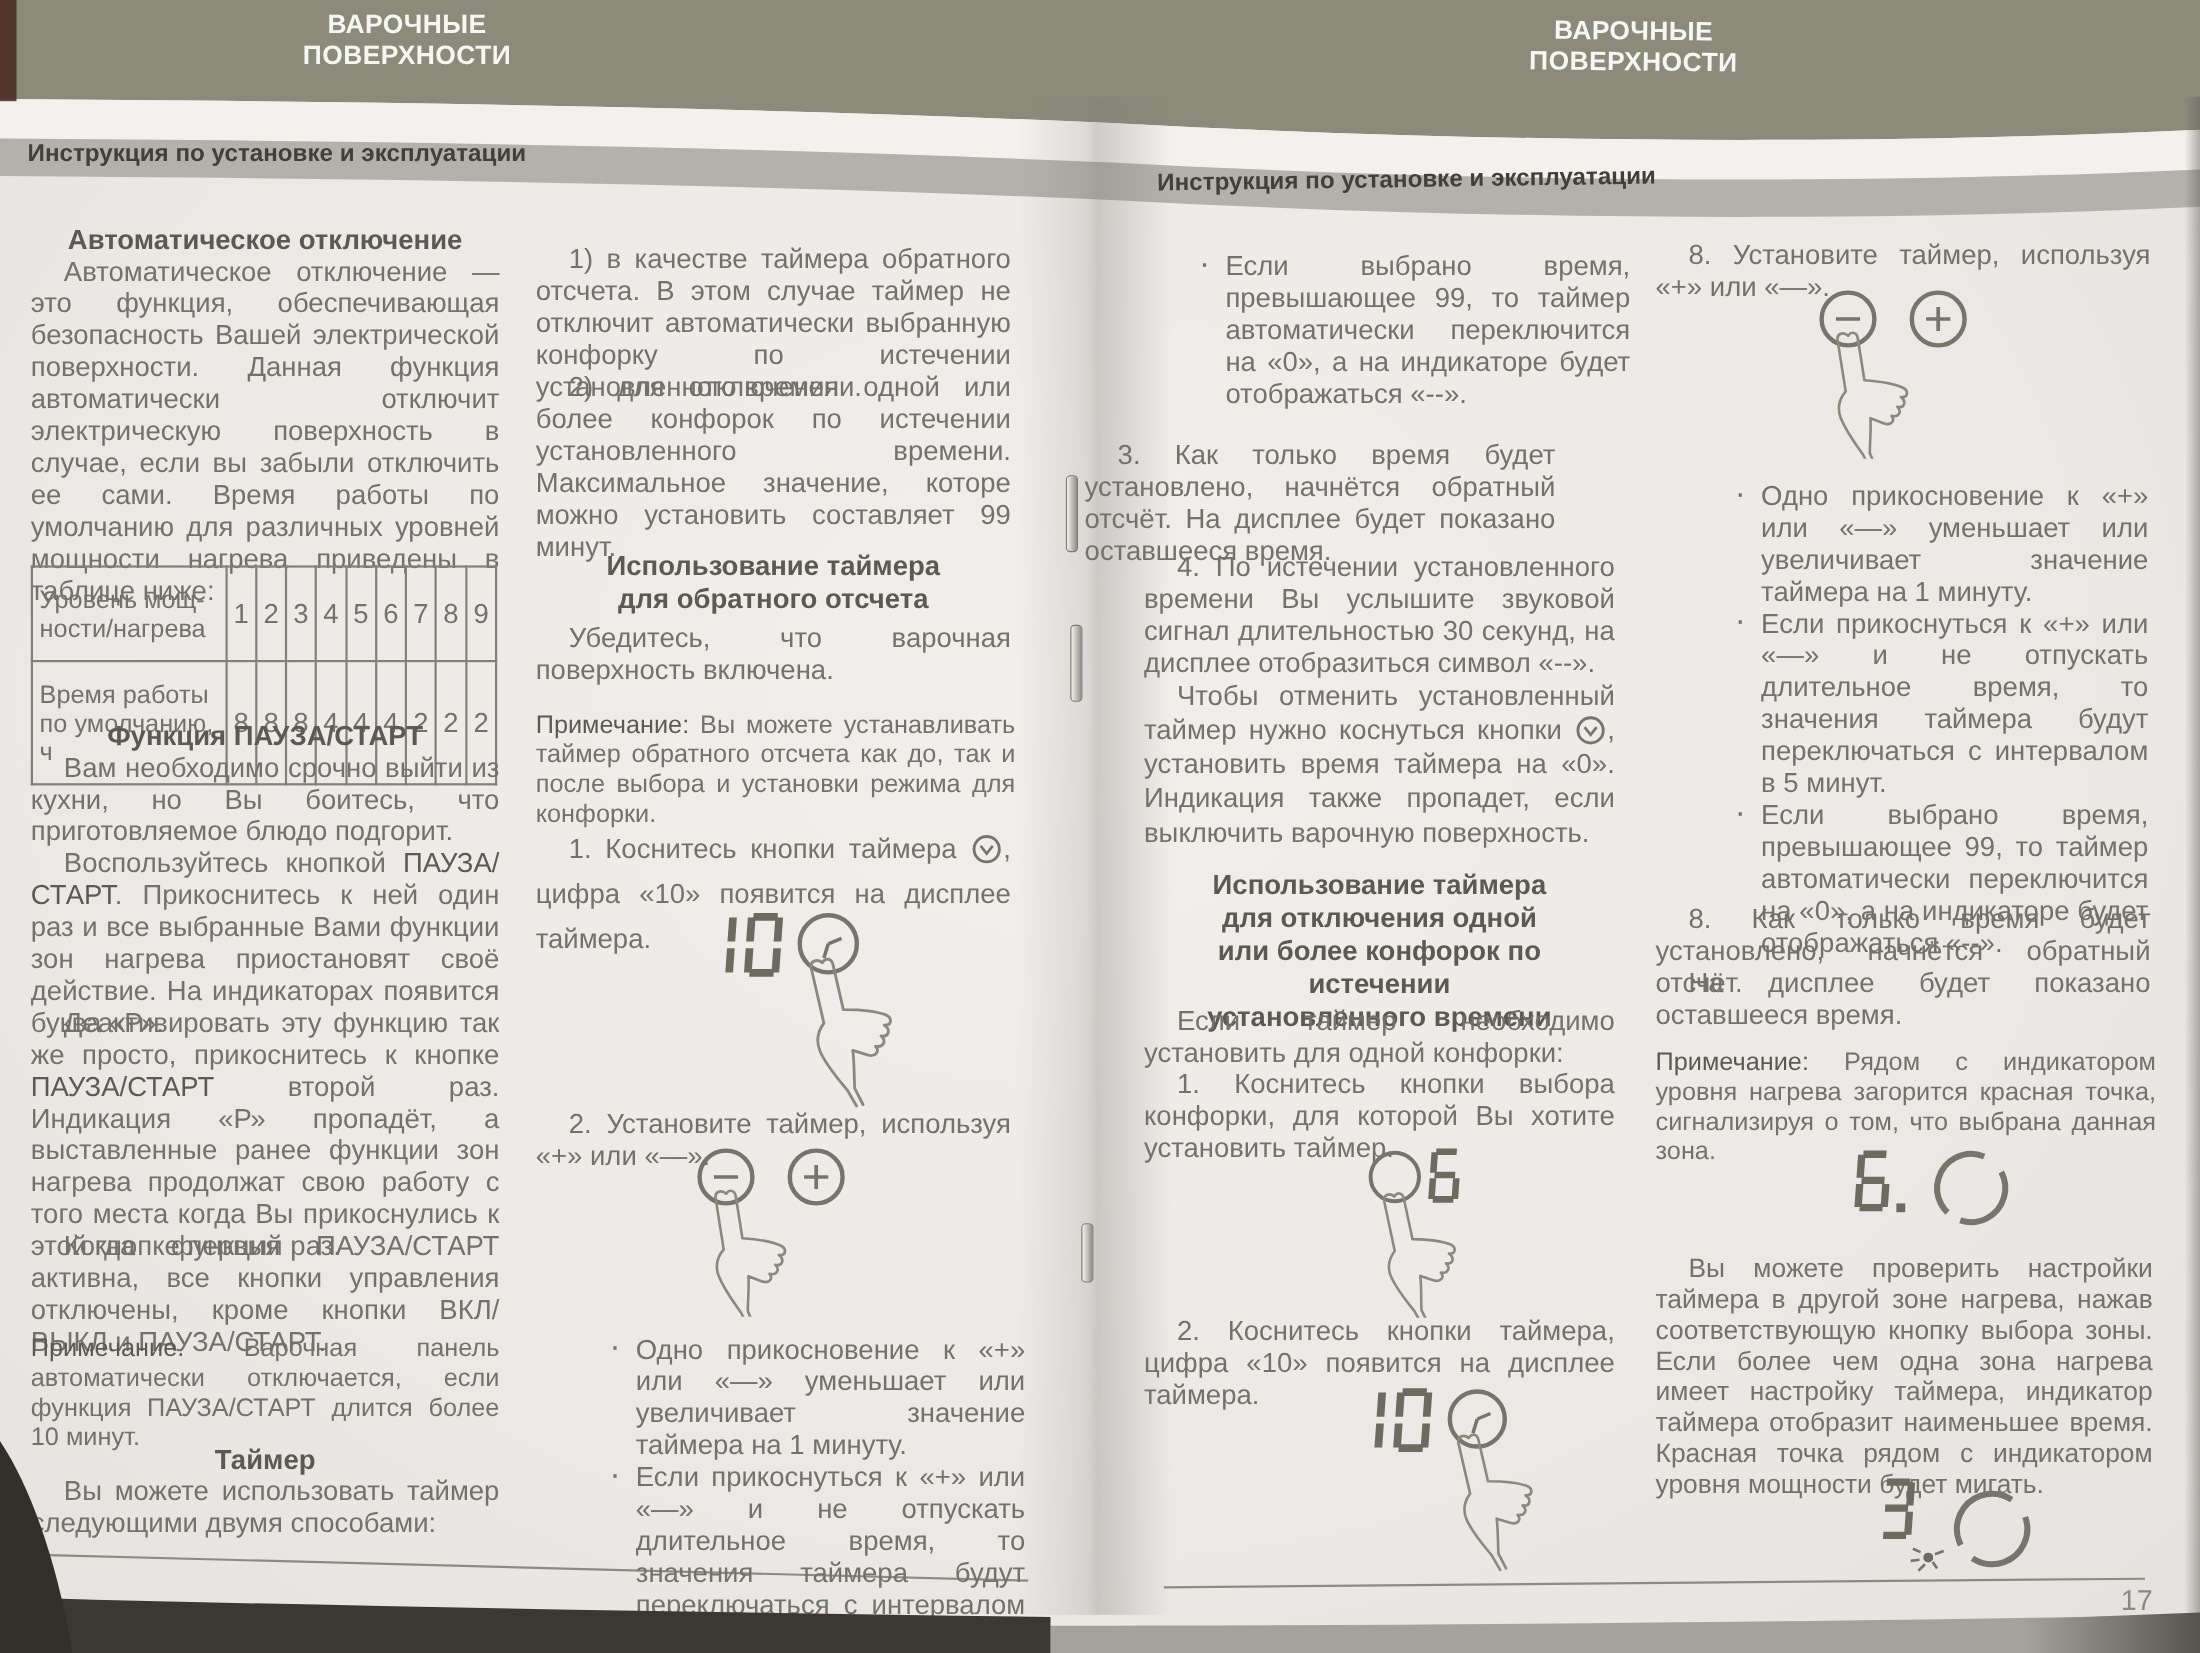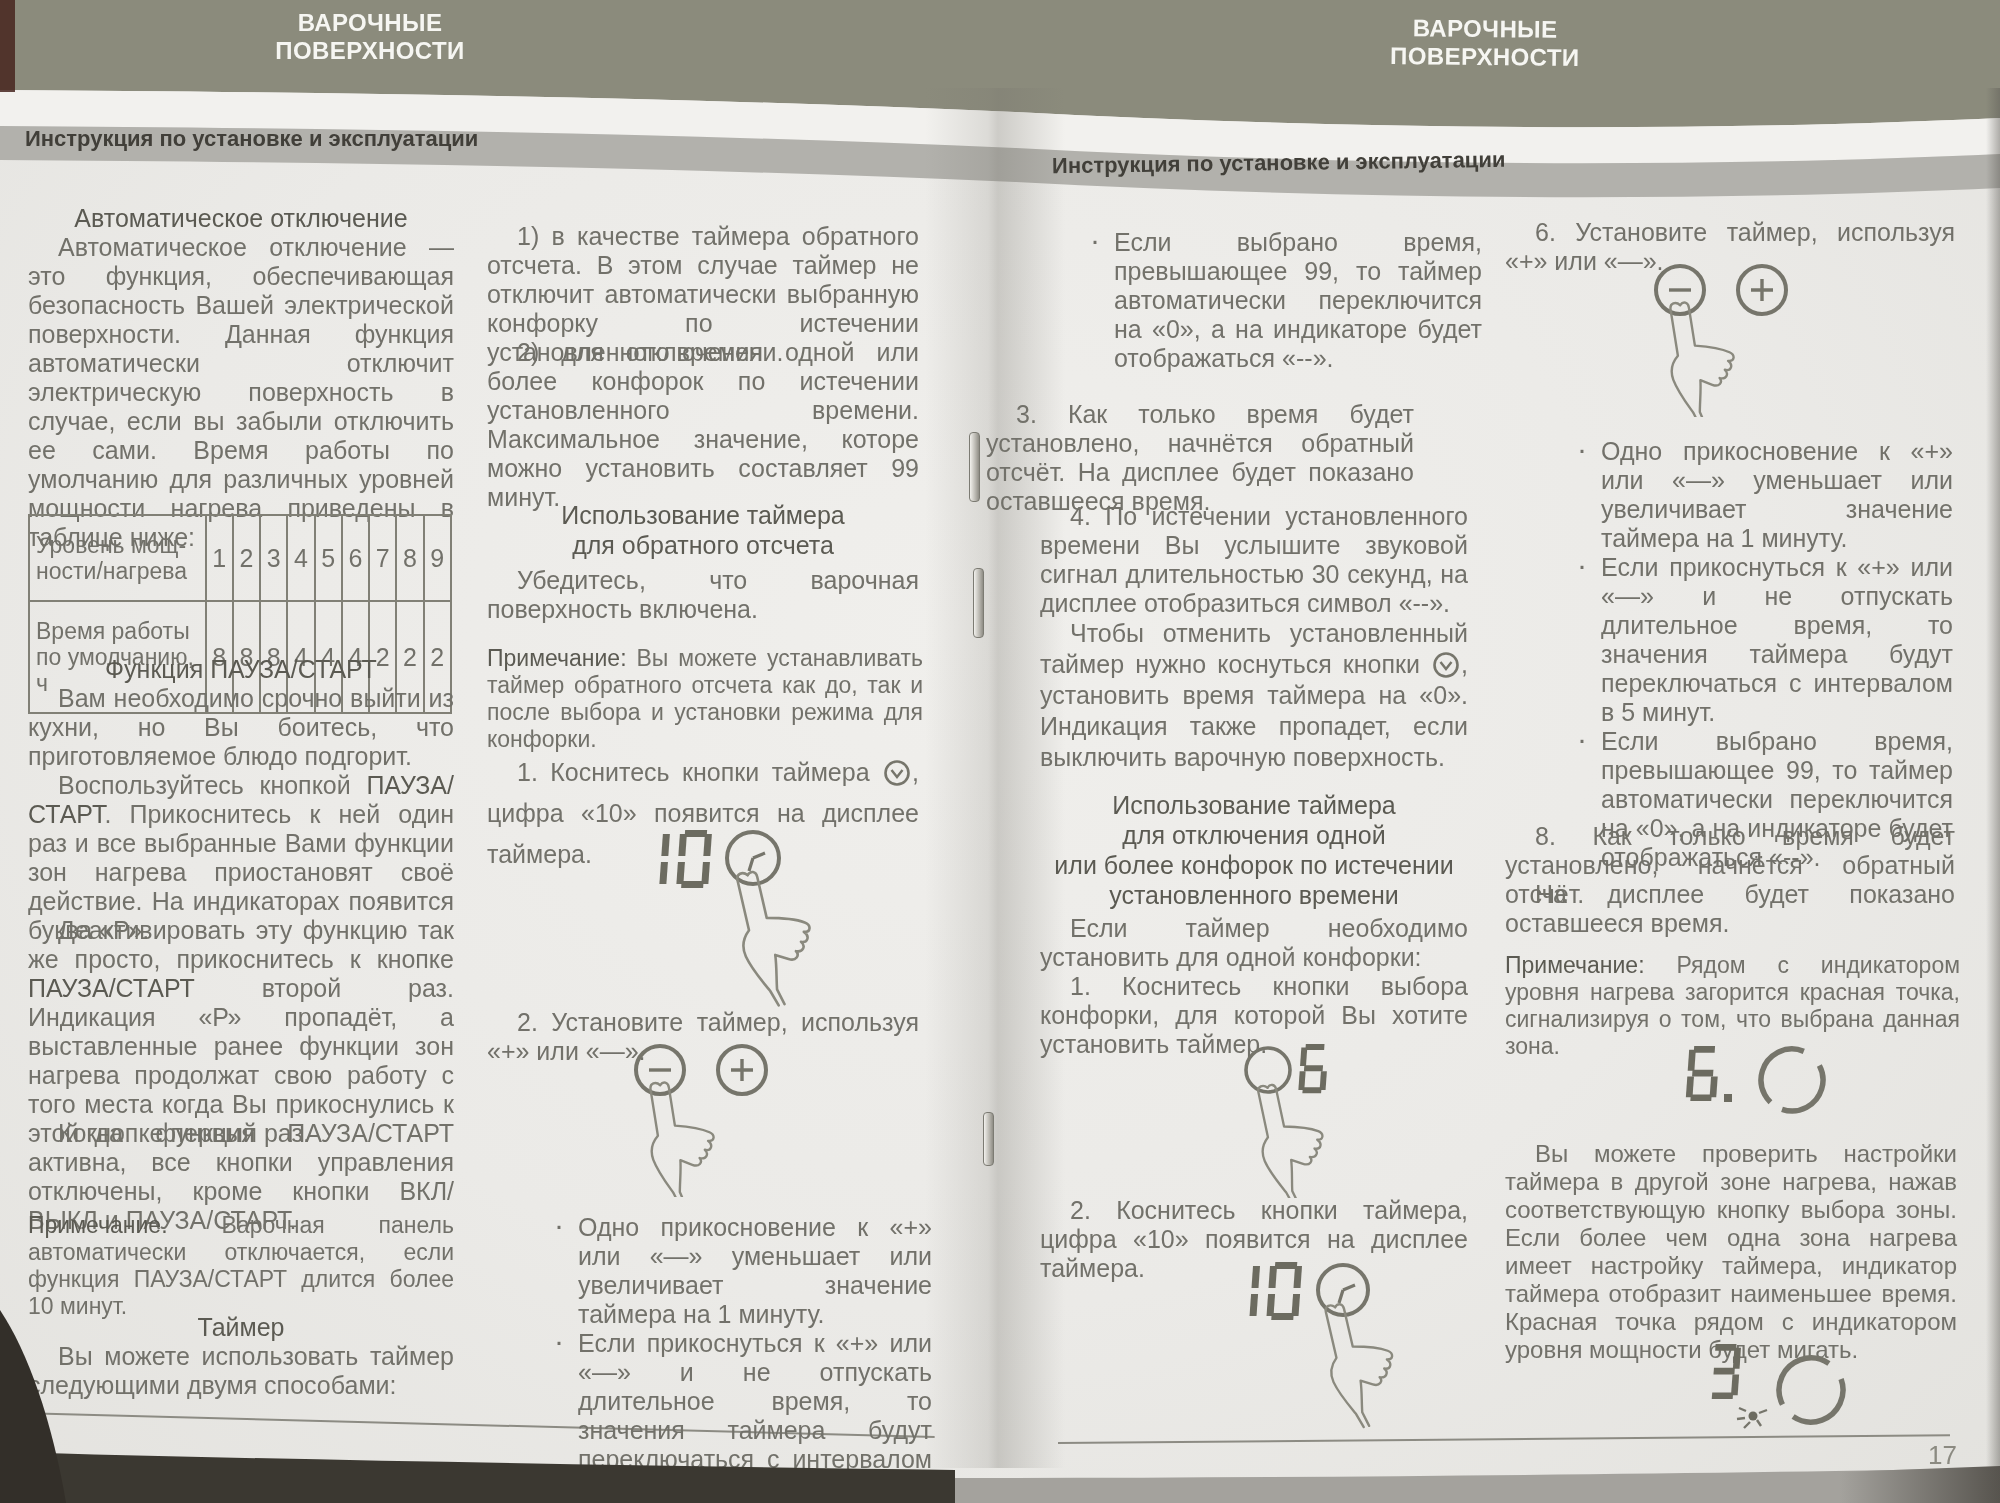--- a/index.html
+++ b/index.html
@@ -3,21 +3,21 @@
 <meta charset="utf-8">
 <style>
   html,body{margin:0;padding:0;background:#191817;}
   .photo{position:relative;width:2000px;height:1503px;overflow:hidden;
     font-family:"Liberation Sans", sans-serif;
     background:radial-gradient(ellipse at 48% 42%, #f0efec 0%, #eBeae7 55%, #e3e2de 100%);}
   .abs{position:absolute;}
   .bt{font-size:25px;line-height:29px;color:#72716a;text-align:justify;margin:0;}
   .ind{text-indent:30px;}
   .note{font-size:23px;line-height:27px;}
-  .hd{font-weight:normal;color:#5b5a52;text-align:center;font-size:25px;line-height:30px;}
+  .hd{font-weight:bold;color:#5b5a52;text-align:center;font-size:25px;line-height:30px;}
   .hline{display:block;}
   .boldtxt{font-weight:normal;color:#5b5a52;}
   .bullet{position:relative;padding-left:36px;}
   .bullet::before{content:"·";position:absolute;left:12px;top:-3px;font-size:30px;color:#72716a;}
   .titlebar{font-weight:bold;color:#f6f6f2;font-size:24px;letter-spacing:0.4px;text-align:center;}
   .sub{font-weight:bold;color:#413f39;font-size:22px;}
   .pagenum{font-size:26px;color:#8b8a81;}
   .rule{height:2px;background:#8c8b83;}
   table.pw{border-collapse:collapse;}
   table.pw td{border:2px solid #818076;color:#72716a;padding:0;}
@@ -220,21 +220,21 @@
     <g>
       <circle class="ln" cx="128" cy="38" r="25" stroke-width="4"></circle>
       <path class="ln" d="M128 38 l12 -5 M128 38 l-4 13" stroke-width="3.2"></path>
     </g>
     <g class="hand" transform="translate(92,56) rotate(-13) scale(0.92)">
       <path d="M30 6 C26 1 19 2 19 9 L19 60 C12 66 8 75 10 85 C13 99 20 112 26 124 L31 140"></path>
       <path d="M30 6 C34 2 39 4 39 10 L39 52 C52 55 66 59 75 65 C81 69 79 76 72 74 C77 79 74 86 67 83 C71 88 67 94 60 91 C63 96 58 101 51 97 L39 90 C38 101 35 112 33 124 L37 140"></path>
     </g>
   </svg>
 
-  <p class="abs bt ind" style="left:1505px;top:218px;width:450px"><span>6. Установите таймер, используя «+» или «—».</span></p>
+  <p class="abs bt ind" style="left:1505px;top:218px;width:450px"><span>8. Установите таймер, используя «+» или «—».</span></p>
 
   <svg class="abs" style="left:1640px;top:262px" width="190" height="155">
     <g>
       <circle class="ln" cx="40" cy="28" r="24" stroke-width="4"></circle>
       <path class="ln" d="M29 28 H51" stroke-width="3.4"></path>
     </g>
     <g>
       <circle class="ln" cx="122" cy="28" r="24" stroke-width="4"></circle>
       <path class="ln" d="M111 28 H133 M122 17 V39" stroke-width="3.4"></path>
     </g>

